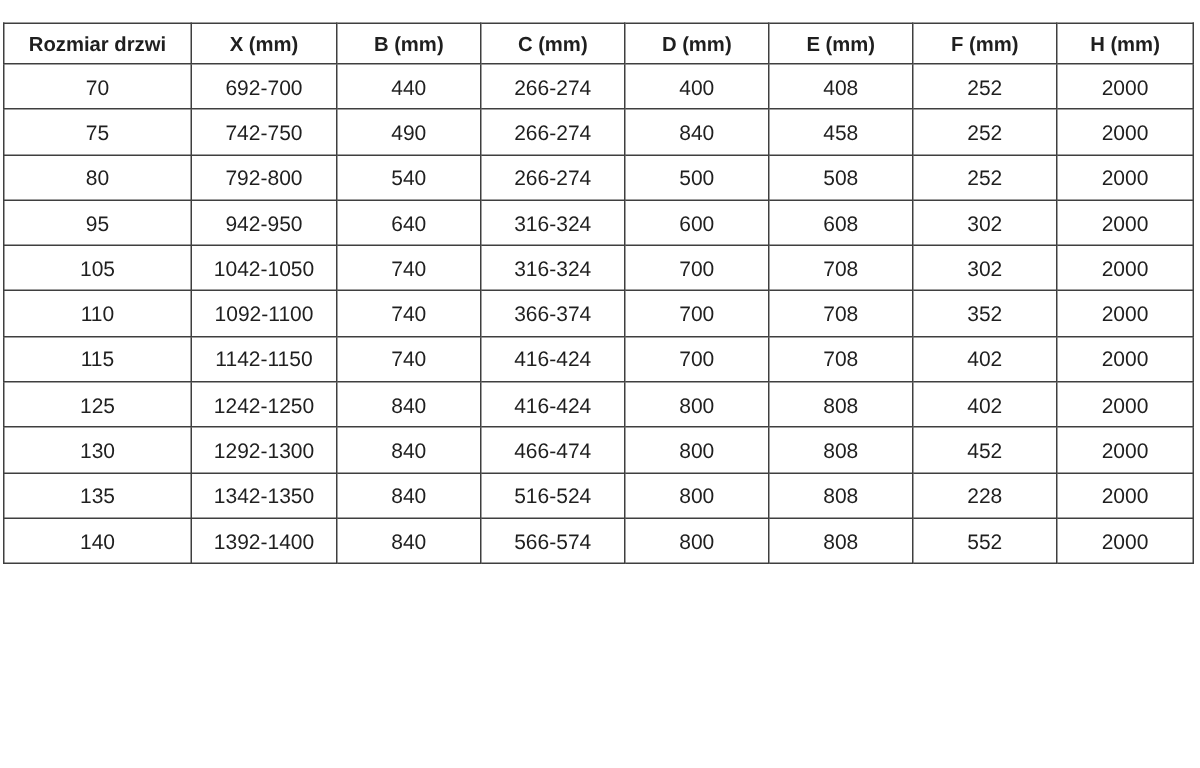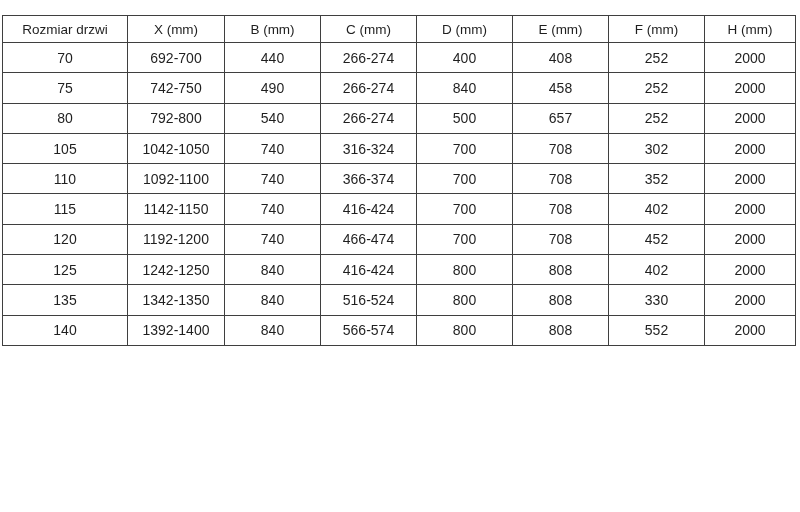--- a/index.html
+++ b/index.html
@@ -33,21 +33,21 @@
     border:1px solid var(--border-color);
     text-align:center;
     vertical-align:middle;
     padding:0;
     overflow:hidden;
     white-space:nowrap;
   }
   .spec-table th{
     height:26px;
     font-size:13.5px;
-    font-weight:normal;
+    font-weight:bold;
   }
   .spec-table td{
     height:29.3px;
     font-size:14px;
     font-weight:normal;
   }
 </style>
 </head>
 <body>
 
@@ -94,22 +94,32 @@
         <td>458</td>
         <td>252</td>
         <td>2000</td>
       </tr>
       <tr>
         <td>80</td>
         <td>792-800</td>
         <td>540</td>
         <td>266-274</td>
         <td>500</td>
-        <td>657</td>
+        <td>508</td>
         <td>252</td>
+        <td>2000</td>
+      </tr>
+      <tr>
+        <td>95</td>
+        <td>942-950</td>
+        <td>640</td>
+        <td>316-324</td>
+        <td>600</td>
+        <td>608</td>
+        <td>302</td>
         <td>2000</td>
       </tr>
       <tr>
         <td>105</td>
         <td>1042-1050</td>
         <td>740</td>
         <td>316-324</td>
         <td>700</td>
         <td>708</td>
         <td>302</td>
@@ -129,47 +139,47 @@
         <td>115</td>
         <td>1142-1150</td>
         <td>740</td>
         <td>416-424</td>
         <td>700</td>
         <td>708</td>
         <td>402</td>
         <td>2000</td>
       </tr>
       <tr>
-        <td>120</td>
-        <td>1192-1200</td>
-        <td>740</td>
-        <td>466-474</td>
-        <td>700</td>
-        <td>708</td>
-        <td>452</td>
-        <td>2000</td>
-      </tr>
-      <tr>
         <td>125</td>
         <td>1242-1250</td>
         <td>840</td>
         <td>416-424</td>
         <td>800</td>
         <td>808</td>
         <td>402</td>
         <td>2000</td>
       </tr>
       <tr>
+        <td>130</td>
+        <td>1292-1300</td>
+        <td>840</td>
+        <td>466-474</td>
+        <td>800</td>
+        <td>808</td>
+        <td>452</td>
+        <td>2000</td>
+      </tr>
+      <tr>
         <td>135</td>
         <td>1342-1350</td>
         <td>840</td>
         <td>516-524</td>
         <td>800</td>
         <td>808</td>
-        <td>330</td>
+        <td>228</td>
         <td>2000</td>
       </tr>
       <tr>
         <td>140</td>
         <td>1392-1400</td>
         <td>840</td>
         <td>566-574</td>
         <td>800</td>
         <td>808</td>
         <td>552</td>

